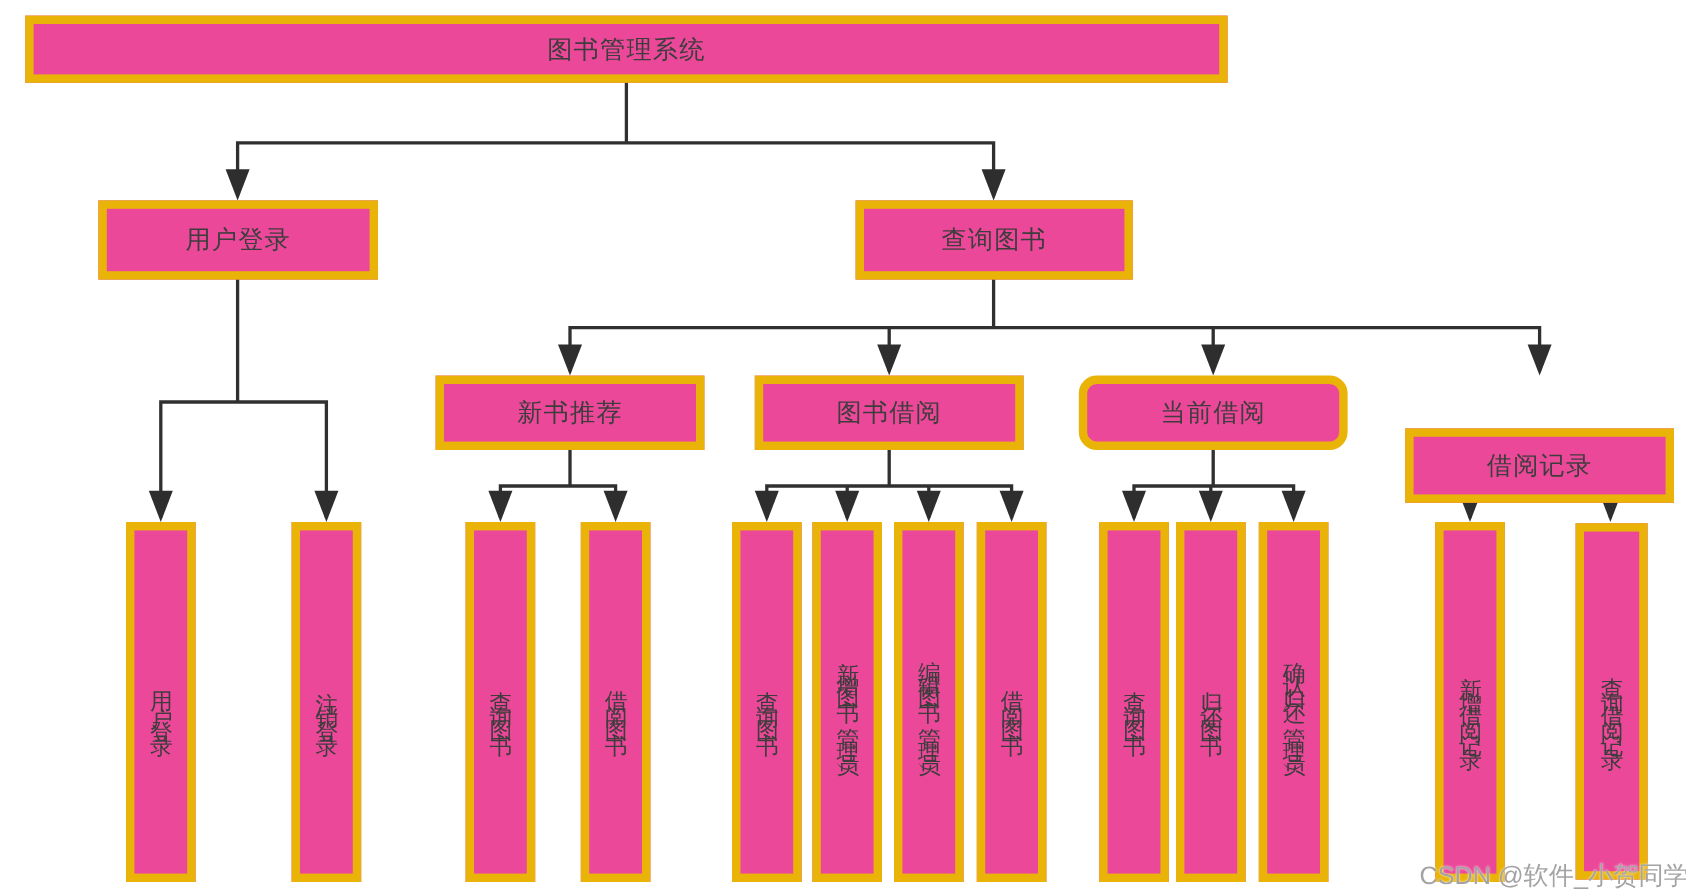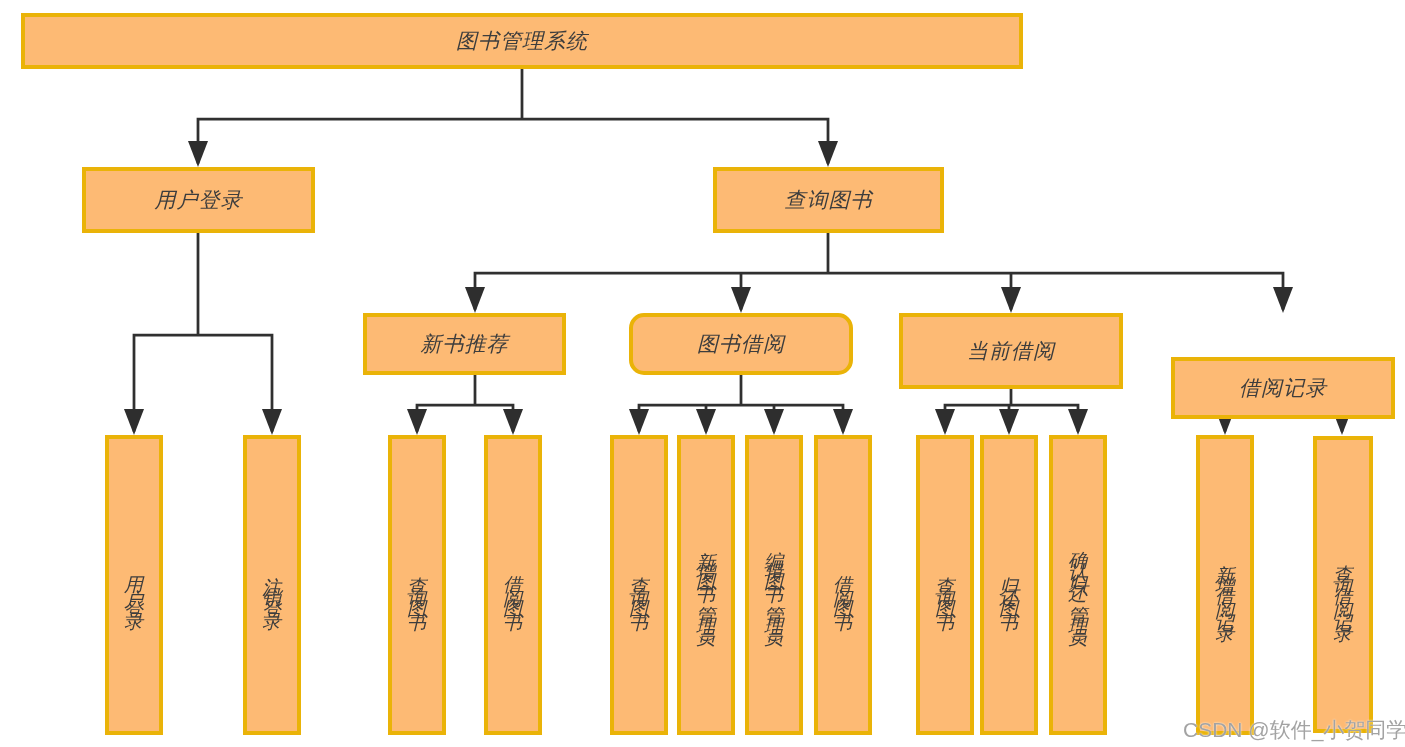--- a/index.html
+++ b/index.html
@@ -28,27 +28,26 @@
     fill: none;
     stroke-linecap: square;
   }
   .connectors polygon {
     fill: #2e2e2e;
     stroke: none;
   }
   .box {
     position: absolute;
     box-sizing: border-box;
-    background: #fdba74;
-    border: 4px solid #eab308;
+    background: #ec4899;
+    border: 7px solid #eab308;
     display: flex;
     align-items: center;
     justify-content: center;
     color: #3d3d3d;
-    font-style: italic;
   }
   .hbox {
     font-size: 21px;
     letter-spacing: 1px;
   }
   .leaf {
     font-size: 19px;
   }
   .leaf .box-label {
     writing-mode: vertical-rl;
@@ -128,27 +127,27 @@
     <span class="box-label">图书管理系统</span>
   </div>
 
   <div class="box hbox" style="left:82px; top:167px; width:233px; height:66px;">
     <span class="box-label">用户登录</span>
   </div>
   <div class="box hbox" style="left:713px; top:167px; width:231px; height:66px;">
     <span class="box-label">查询图书</span>
   </div>
 
-  <div class="box hbox" style="left:363px; top:313px; width:203px; height:62px;">
+  <div class="box hbox" style="left:363px; top:313px; width:224px; height:62px;">
     <span class="box-label">新书推荐</span>
   </div>
-  <div class="box hbox" style="left:629px; top:313px; width:224px; height:62px;border-radius:15px;">
+  <div class="box hbox" style="left:629px; top:313px; width:224px; height:62px;">
     <span class="box-label">图书借阅</span>
   </div>
-  <div class="box hbox" style="left:899px; top:313px; width:224px; height:76px;">
+  <div class="box hbox" style="left:899px; top:313px; width:224px; height:62px;border-radius:15px;">
     <span class="box-label">当前借阅</span>
   </div>
   <div class="box hbox" style="left:1171px; top:313px; width:224px; height:62px;margin-top:44px;">
     <span class="box-label">借阅记录</span>
   </div>
 
   <div class="box leaf" style="left:105px; top:435px; width:58px; height:300px;">
     <span class="box-label">用户登录</span>
   </div>
   <div class="box leaf" style="left:243px; top:435px; width:58px; height:300px;">

